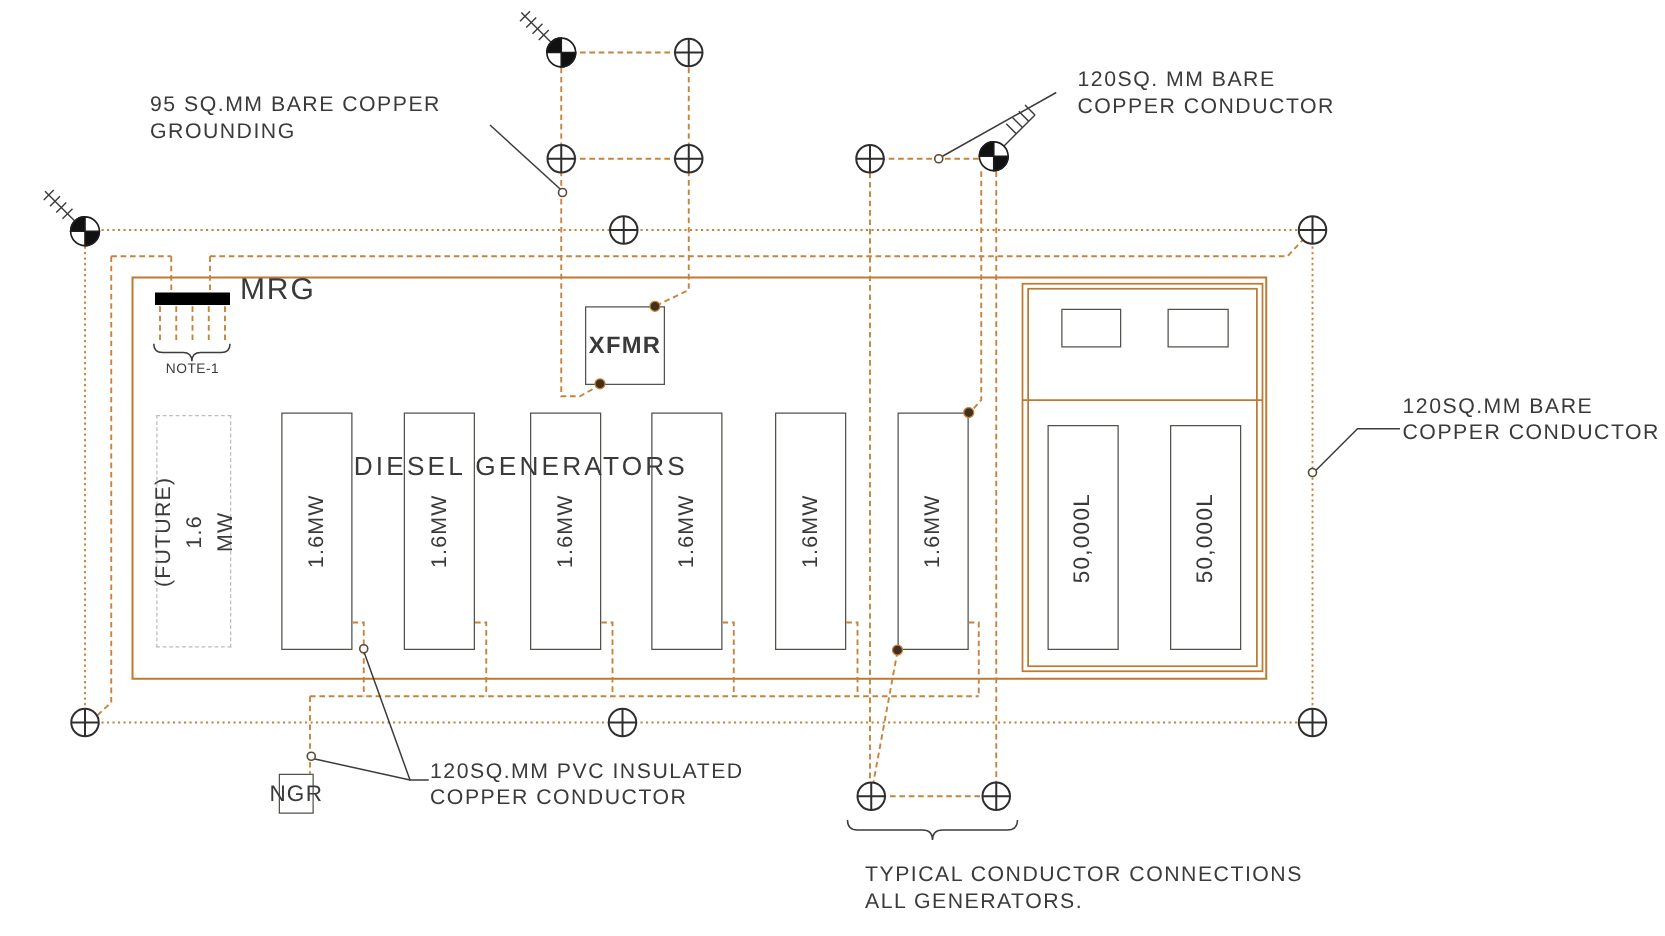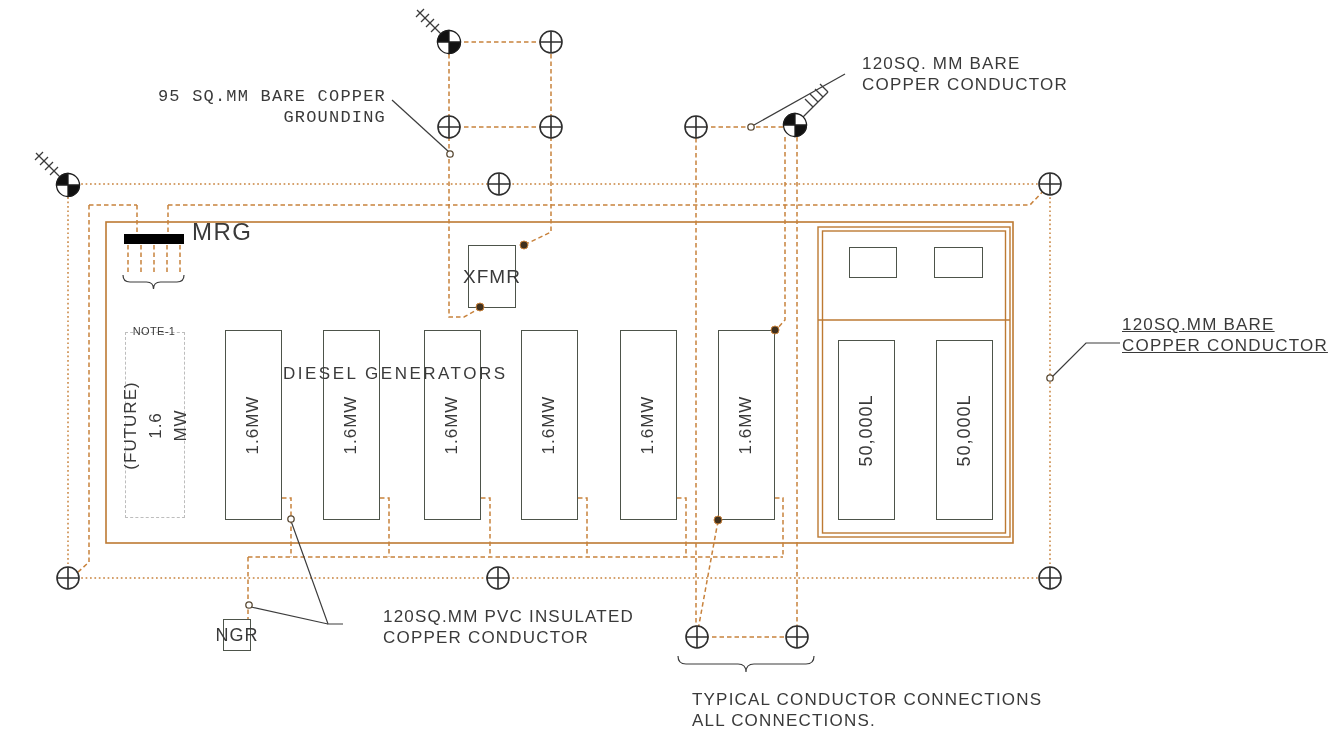--- a/index.html
+++ b/index.html
@@ -51,21 +51,21 @@
 
   <div class="box" style="left:849px;top:247px;width:48px;height:31px;"></div>
   <div class="box" style="left:934px;top:247px;width:49px;height:31px;"></div>
   <div class="box rot" style="left:838px;top:340px;width:57px;height:180px;">
       <span style="font-size:18px;">50,000L</span>
     </div>
   <div class="box rot" style="left:936px;top:340px;width:57px;height:180px;">
       <span style="font-size:18px;">50,000L</span>
     </div>
 
-  <div class="box rot" style="left:468px;top:245px;width:48px;height:63px;">
+  <div class="box rot" style="left:468px;top:245px;width:64px;height:63px;font-weight:bold;">
     <span style="transform:none;font-size:19px;letter-spacing:1px;">XFMR</span>
   </div>
 
   <div class="box rot" style="left:223px;top:619px;width:28px;height:32px;">
     <span style="transform:none;font-size:18px;letter-spacing:1px;">NGR</span>
   </div>
 
   <div class="abs" style="left:124px;top:234px;width:60px;height:10px;background:#000;"></div>
 
   <svg width="1332" height="749" viewBox="0 0 1332 749">
@@ -225,45 +225,45 @@
       <circle cx="450" cy="154" r="3.2"></circle>
       <circle cx="751" cy="127" r="3.2"></circle>
       <circle cx="1050" cy="378" r="3.2"></circle>
       <circle cx="291" cy="519" r="3.2"></circle>
       <circle cx="249" cy="605" r="3.2"></circle>
     </g>
   </svg>
 
   <div class="layer-text">
 
-    <div class="lbl" style="left:120px;top:86px;width:266px;text-align:right;font-family:Liberation Mono, monospace;">
+    <div class="lbl" style="left:120px;top:73px;width:266px;">
       <div>95 SQ.MM BARE COPPER</div>
       <div>GROUNDING</div>
     </div>
 
     <div class="lbl" style="left:846px;top:53px;margin-left:16px;">
       <div>120SQ. MM BARE</div>
       <div>COPPER CONDUCTOR</div>
     </div>
 
-    <div class="lbl" style="left:1122px;top:314px;text-decoration:underline;">
+    <div class="lbl" style="left:1122px;top:314px;">
       <div>120SQ.MM BARE</div>
       <div>COPPER CONDUCTOR</div>
     </div>
 
-    <div class="lbl" style="left:344px;top:606px;margin-left:39px;">
+    <div class="lbl" style="left:344px;top:606px;">
       <div>120SQ.MM PVC INSULATED</div>
       <div>COPPER CONDUCTOR</div>
     </div>
 
     <div class="lbl" style="left:692px;top:689px;">
       <div>TYPICAL CONDUCTOR CONNECTIONS</div>
-      <div>ALL CONNECTIONS.</div>
-    </div>
-
-    <div class="lbl" style="left:283px;top:363px;font-size:17px;letter-spacing:2.5px;">DIESEL GENERATORS</div>
+      <div>ALL GENERATORS.</div>
+    </div>
+
+    <div class="lbl" style="left:283px;top:363px;font-size:21px;letter-spacing:2.5px;">DIESEL GENERATORS</div>
 
     <div class="lbl" style="left:192px;top:221px;font-size:24px;letter-spacing:1.5px;">MRG</div>
 
-    <div class="lbl" style="left:126px;top:289px;width:56px;text-align:center;font-size:11px;letter-spacing:0.4px;line-height:13px;margin-top:36px;">NOTE-1</div>
+    <div class="lbl" style="left:126px;top:289px;width:56px;text-align:center;font-size:11px;letter-spacing:0.4px;line-height:13px;">NOTE-1</div>
   </div>
 
 </div>
 
 </body></html>

